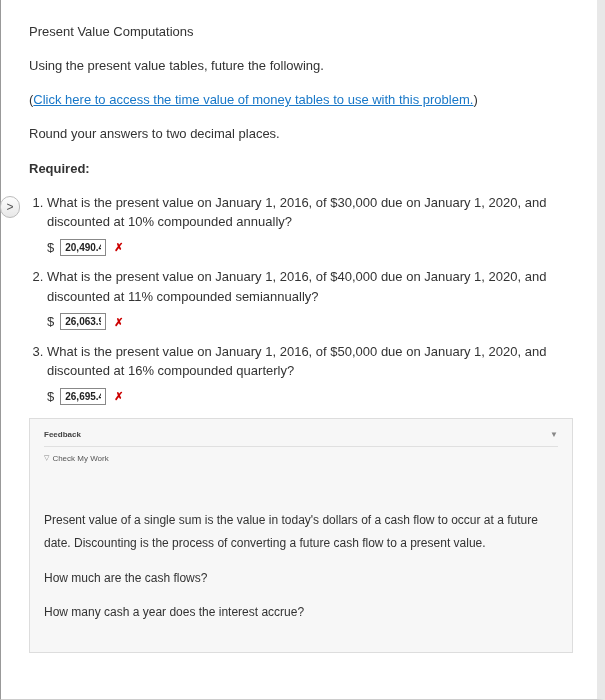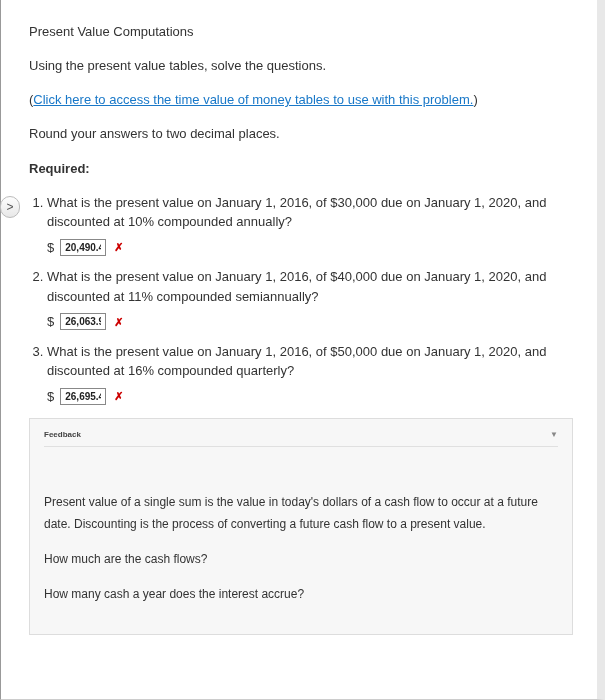--- a/index.html
+++ b/index.html
@@ -124,21 +124,21 @@
 </head>
 <body>
 
 <div class="outer">
   <div class="nav-btn">
     <span>&gt;</span>
   </div>
 
   <div class="content">
     <p>Present Value Computations</p>
-    <p>Using the present value tables, solve the questions.</p>
+    <p>Using the present value tables, future the following.</p>
     <p>
       <span class="paren">(</span><a href="#" class="link">Click here to access the time value of money tables to use with this problem.</a><span class="paren">)</span>
     </p>
     <p>Round your answers to two decimal places.</p>
     <p class="required">Required:</p>
 
     <ol class="questions">
       <li>
         <span>What is the present value on January 1, 2016, of $30,000 due on January 1, 2020, and discounted at 10% compounded annually?</span>
         <div class="answer-row">
@@ -163,20 +163,24 @@
           <span class="mark-x">✗</span>
         </div>
       </li>
     </ol>
 
     <div class="feedback-box">
       <div class="feedback-header">
         <span class="feedback-title">Feedback</span>
         <span class="feedback-collapse">▼</span>
       </div>
+      <div class="check-my-work">
+        <span class="tri">▽</span>
+        <span>Check My Work</span>
+      </div>
       <div class="feedback-body">
         <p>Present value of a single sum is the value in today's dollars of a cash flow to occur at a future date. Discounting is the process of converting a future cash flow to a present value.</p>
         <p>How much are the cash flows?</p>
         <p>How many cash a year does the interest accrue?</p>
 
       </div>
     </div>
   </div>
 </div>
 

